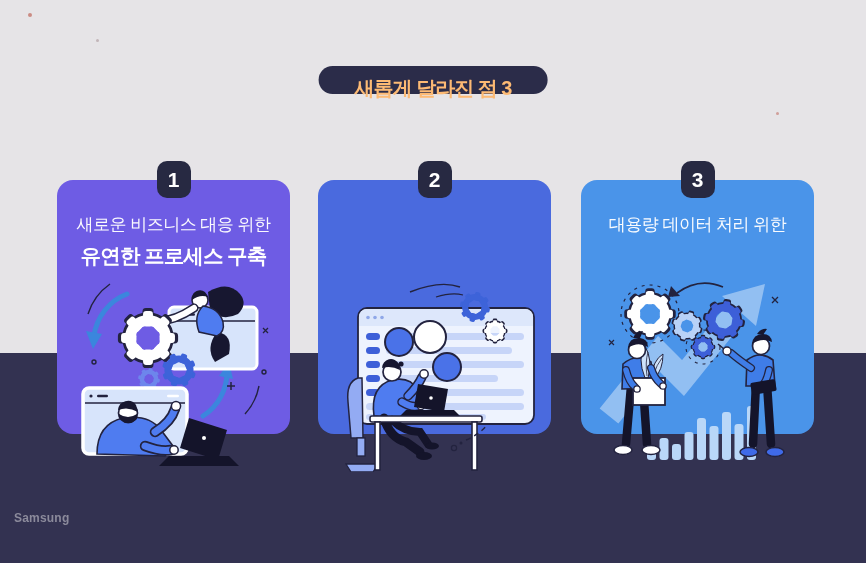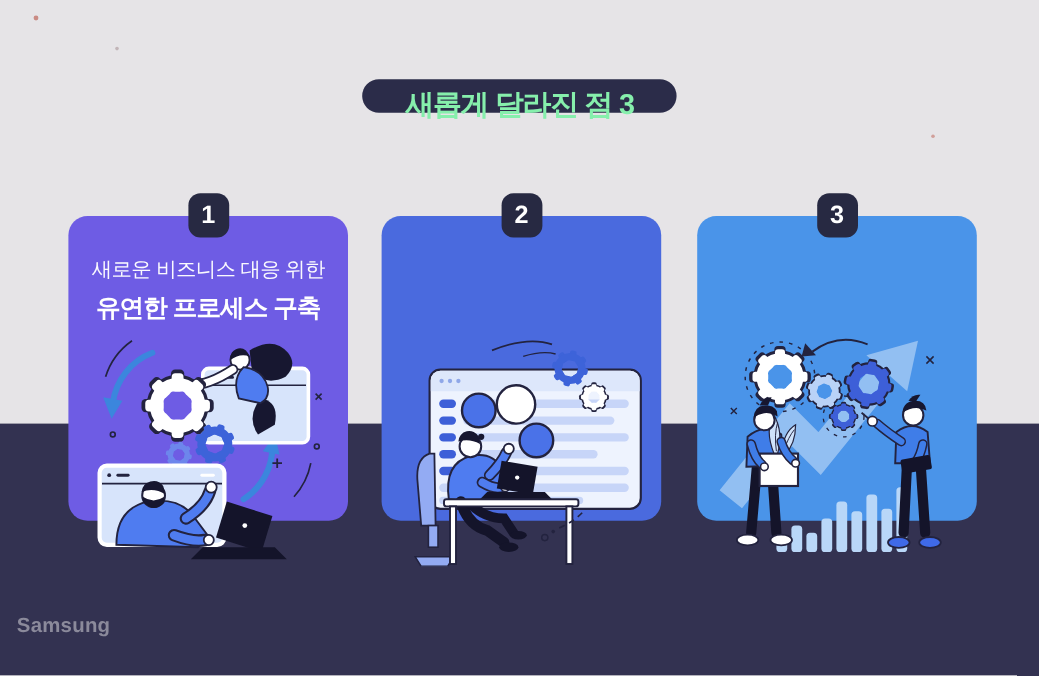--- a/index.html
+++ b/index.html
@@ -7,38 +7,38 @@
   .stage { position:relative; width:866px; height:563px; background:#e6e4e7; overflow:hidden;
            font-family:"Liberation Sans", sans-serif; }
   .bg-bottom { position:absolute; left:0; top:353px; width:866px; height:210px; background:#333251; }
   .speck { position:absolute; border-radius:50%; }
   .speck1 { left:28px; top:13px; width:4px; height:4px; background:#bb5a4e; opacity:.65; }
   .speck2 { left:96px; top:39px; width:3px; height:3px; background:#b9a9ac; opacity:.8; }
   .speck3 { left:776px; top:112px; width:3px; height:3px; background:#bb5a4e; opacity:.5; }
 
   .title-badge { position:absolute; top:66px; left:50%; transform:translateX(-50%);
     height:28px; line-height:44px; padding:0 36px; border-radius:22px; background:#2b2c49;
-    color:#86efac; font-size:24px; font-weight:bold; letter-spacing:-1px; white-space:nowrap; }
+    color:#fdba74; font-size:20px; font-weight:bold; letter-spacing:-1px; white-space:nowrap; }
 
   .card { position:absolute; top:180px; width:233px; height:254px; border-radius:16px;
           text-align:center; color:#fff; }
   .card1 { left:57px;  background:#6e5ce4; }
   .card2 { left:318px; background:#4a6ade; }
   .card3 { left:581px; background:#4a94e9; }
 
   .num-badge { position:absolute; top:-19px; left:50%; transform:translateX(-50%);
     width:34px; height:37px; border-radius:10px; background:#272942; color:#fff;
     font-weight:bold; font-size:21px; display:flex; align-items:center; justify-content:center; }
 
   .subtitle  { margin:33px 6px 0; font-size:17px; font-weight:400; letter-spacing:-0.5px; opacity:.97; }
-  .card-title{ margin:6px 4px 0; font-size:20.5px; font-weight:bold; letter-spacing:-0.8px; }
+  .card-title{ margin:6px 4px 0; font-size:20.5px; font-weight:bold; letter-spacing:-0.8px;font-family:Liberation Serif, serif; }
 
   .illus { position:absolute; left:0; top:0; width:233px; height:292px; pointer-events:none; }
 
-  .brand { position:absolute; left:14px; top:511px; color:#8b8a9b; font-size:17px;
+  .brand { position:absolute; left:14px; top:511px; color:#8b8a9b; font-size:12px;
            font-weight:bold; line-height:1.28; letter-spacing:.2px; }
 </style>
 </head>
 <body>
 
 <svg width="0" height="0" style="position:absolute" aria-hidden="true">
   <defs>
     <g id="gear">
       <g stroke="none">
         <rect x="-3.2" y="-17.5" width="6.4" height="10" rx="2"></rect>
@@ -195,20 +195,21 @@
       </g>
 
       <path d="M148,260 q14,-6 22,-16" stroke="#23233f" stroke-width="1.4" fill="none" stroke-dasharray="5 4"></path>
       <circle cx="143" cy="263" r="1.5" fill="#23233f"></circle>
       <circle cx="136" cy="268" r="2.6" fill="none" stroke="#23233f" stroke-width="1.2"></circle>
     </svg>
   </section>
 
   <section class="card card3" style="background: rgb(74, 148, 233);">
     <div class="num-badge" style="background: rgb(39, 41, 66);">3</div>
+    <p class="subtitle">대용량 데이터 처리 위한</p>
     <svg class="illus" viewBox="0 0 233 292">
 
       <path d="M28,236 L78,174 L102,198 L152,136" stroke="rgba(255,255,255,0.4)" stroke-width="24" fill="none"></path>
       <polygon points="141,116 184,104 175,146" fill="rgba(255,255,255,0.4)"></polygon>
 
       <circle cx="69" cy="134" r="29" fill="none" stroke="#23233f" stroke-width="1.2" stroke-dasharray="3 5"></circle>
       <circle cx="122" cy="167" r="17" fill="none" stroke="#23233f" stroke-width="1.1" stroke-dasharray="3 5"></circle>
 
       <use href="#gear" transform="translate(69,134) scale(1.47)" fill="#23233f" stroke="#23233f"></use>
       <use href="#gear" transform="translate(69,134) scale(1.31)" fill="#ffffff" stroke="#ffffff"></use>

